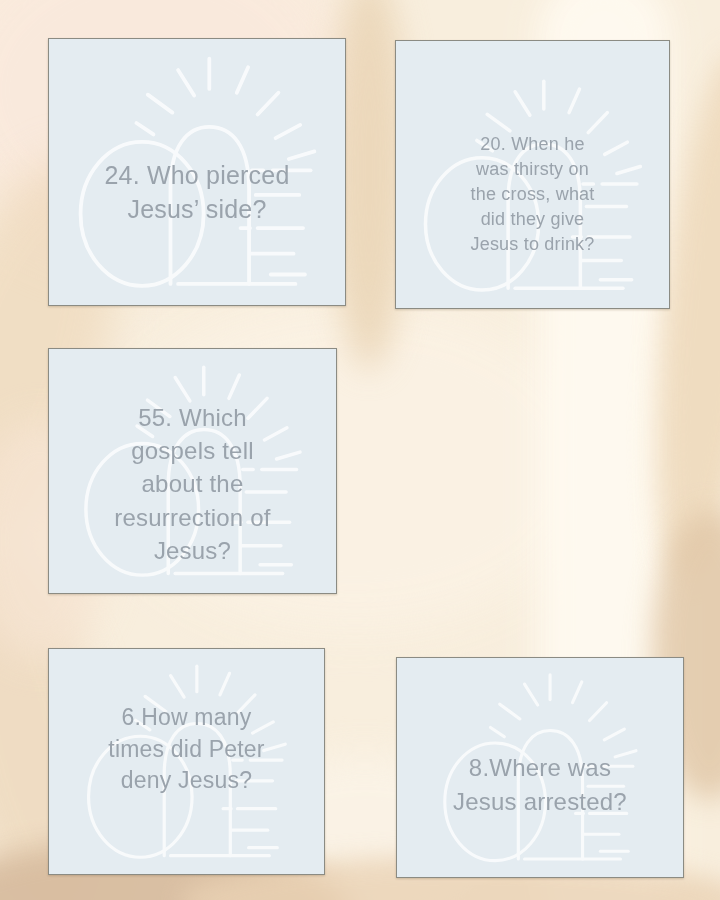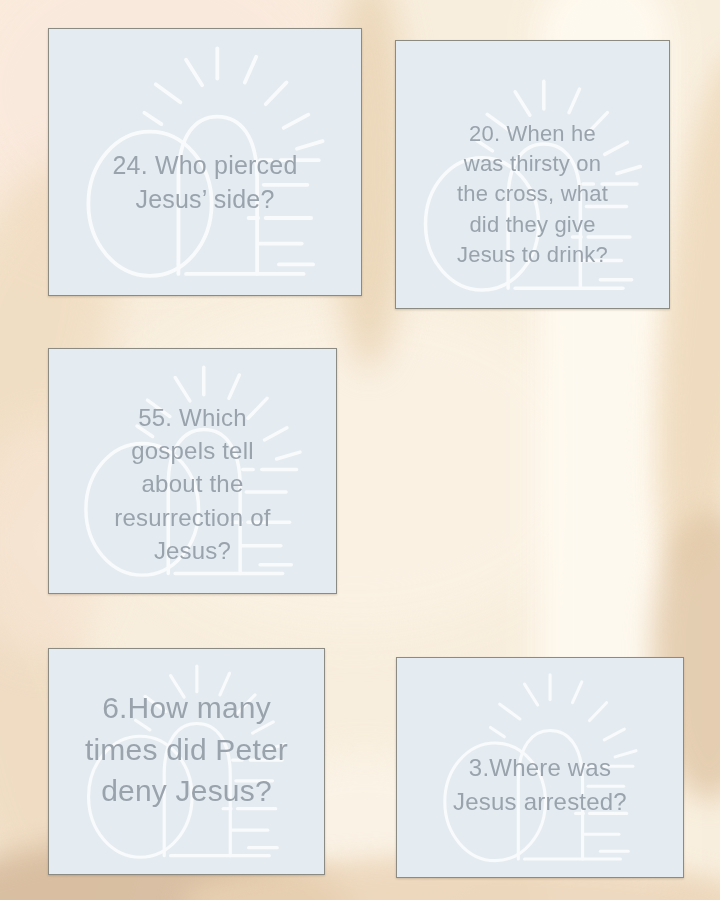--- a/index.html
+++ b/index.html
@@ -22,38 +22,38 @@
   .b6{left:330px;top:-30px;width:78px;height:400px;background:#e9d3b3;filter:blur(16px);opacity:.8;}
   .b7{left:110px;top:300px;width:490px;height:330px;background:#fbf2e4;filter:blur(24px);opacity:.9;}
   .b8{left:-30px;top:420px;width:140px;height:240px;background:#f6e4d2;filter:blur(18px);opacity:.8;}
   .b9{left:538px;top:-30px;width:132px;height:980px;background:#fffaf0;filter:blur(16px);opacity:.95;border-radius:70px;}
   .b10{left:664px;top:50px;width:95px;height:530px;background:#eed9bb;filter:blur(14px);opacity:.85;transform:rotate(6deg);}
   .b11{left:652px;top:510px;width:115px;height:290px;background:#e0c6a6;filter:blur(14px);opacity:.8;}
   .b12{left:230px;top:755px;width:270px;height:170px;background:#fbf4e8;filter:blur(18px);opacity:.8;}
 
   .card{position:absolute;background:var(--card-bg);border:1px solid var(--card-border);
         box-shadow:0 1px 2px rgba(110,92,64,.28);overflow:hidden;}
-  .c1{left:48px;top:28px;width:296px;height:266px;padding-left:16px;}
+  .c1{left:48px;top:38px;width:296px;height:266px;}
   .c2{left:395px;top:40px;width:273px;height:267px;}
   .c3{left:48px;top:348px;width:287px;height:244px;}
   .c4{left:395px;top:360px;width:273px;height:235px;}
   .c5{left:48px;top:648px;width:275px;height:225px;}
   .c6{left:396px;top:657px;width:286px;height:219px;}
 
   .tomb{position:absolute;left:6px;right:6px;top:6px;bottom:4px;width:calc(100% - 12px);height:calc(100% - 10px);}
   .tomb-art{stroke:var(--artwork-line);stroke-width:4;fill:none;stroke-linecap:round;stroke-linejoin:round;opacity:.75;}
 
   .q{position:absolute;inset:0;display:flex;align-items:center;justify-content:center;
      text-align:center;color:var(--question-text);white-space:pre-line;
      line-height:1.38;letter-spacing:.2px;font-weight:400;}
   .c1 .q{font-size:25px;transform:translateY(20px);}
-  .c2 .q{font-size:22px;transform:translateY(20px);}
+  .c2 .q{font-size:18px;transform:translateY(20px);}
   .c3 .q{font-size:24px;transform:translateY(13px);}
   .c4 .q{font-size:22.5px;transform:translateY(13px);}
-  .c5 .q{font-size:30px;transform:translateY(-12px);}
+  .c5 .q{font-size:23px;transform:translateY(-12px);}
   .c6 .q{font-size:24px;transform:translateY(17px);}
 </style>
 </head>
 <body>
 
 <div class="canvas">
 
   <div class="bg">
     <div class="blob b1"></div>
     <div class="blob b2"></div>
@@ -136,17 +136,17 @@
       </svg>
     <div class="q">6.How many
 times did Peter
 deny Jesus?</div>
   </div>
 
   <div class="card c6">
     <svg class="tomb" viewBox="0 0 300 270" preserveAspectRatio="xMidYMax meet">
         <use href="#tomb-art"></use>
       </svg>
-    <div class="q">3.Where was
+    <div class="q">8.Where was
 Jesus arrested?</div>
   </div>
 
 </div>
 
 </body></html>

